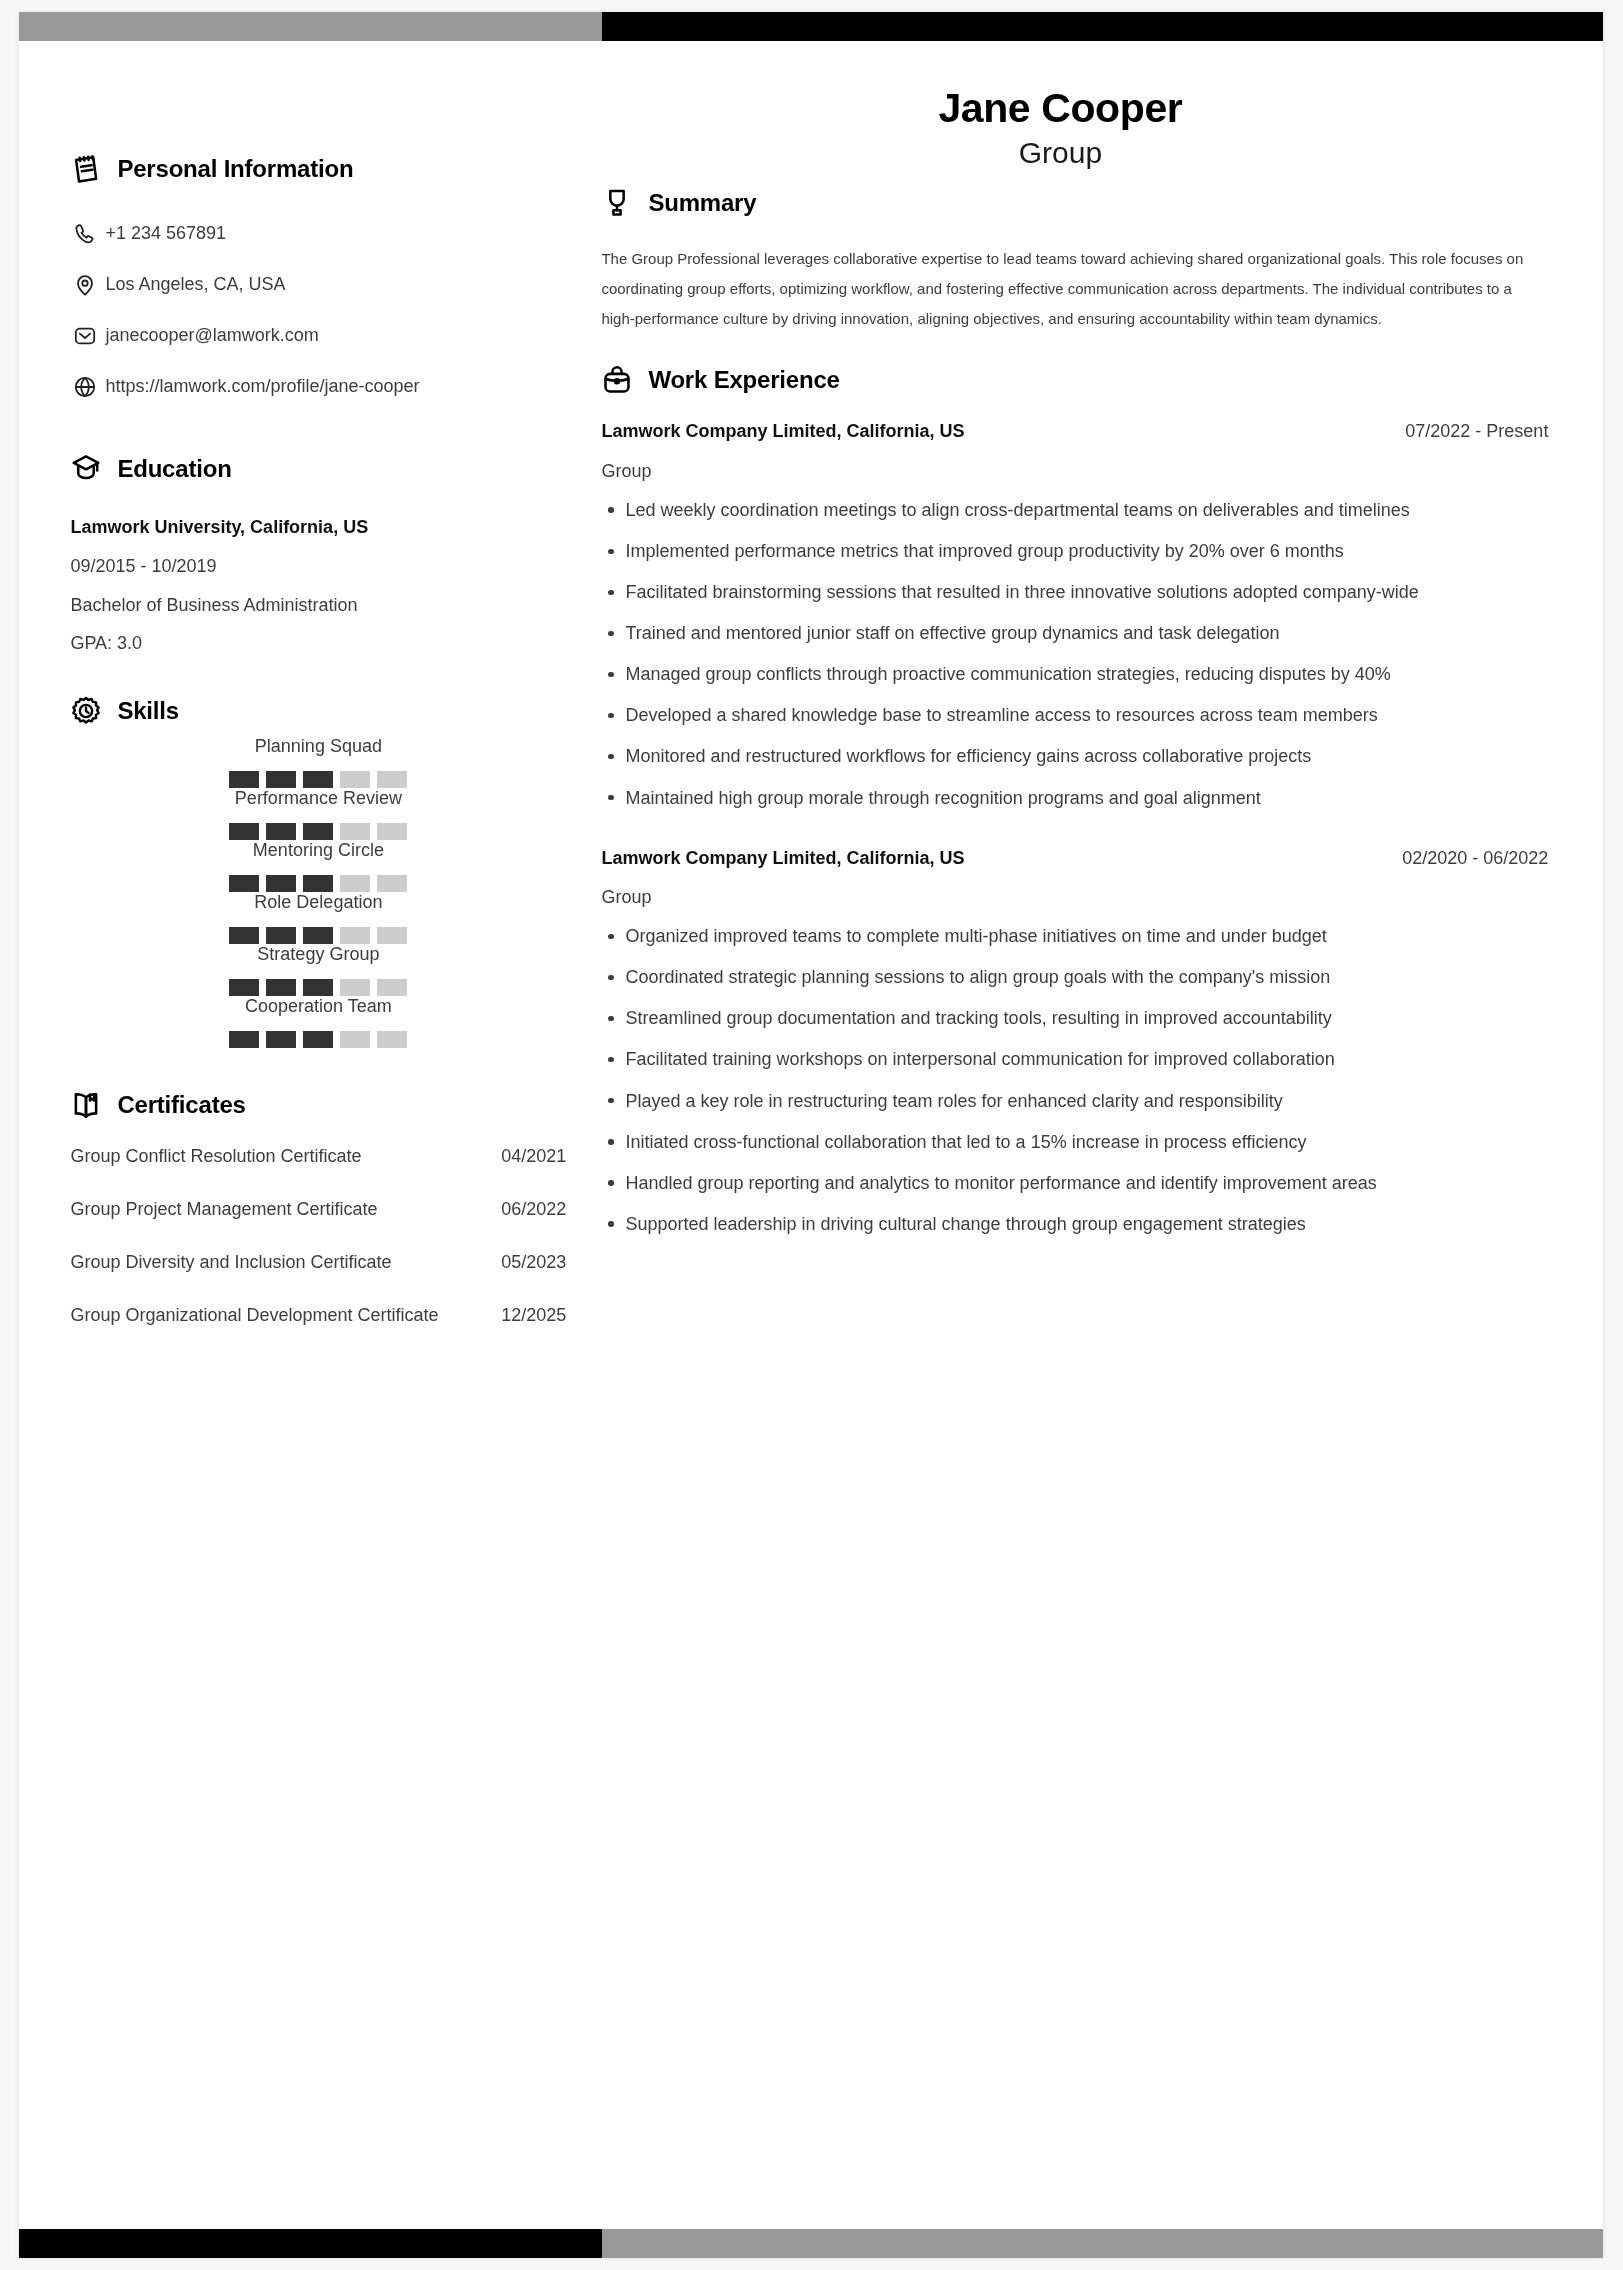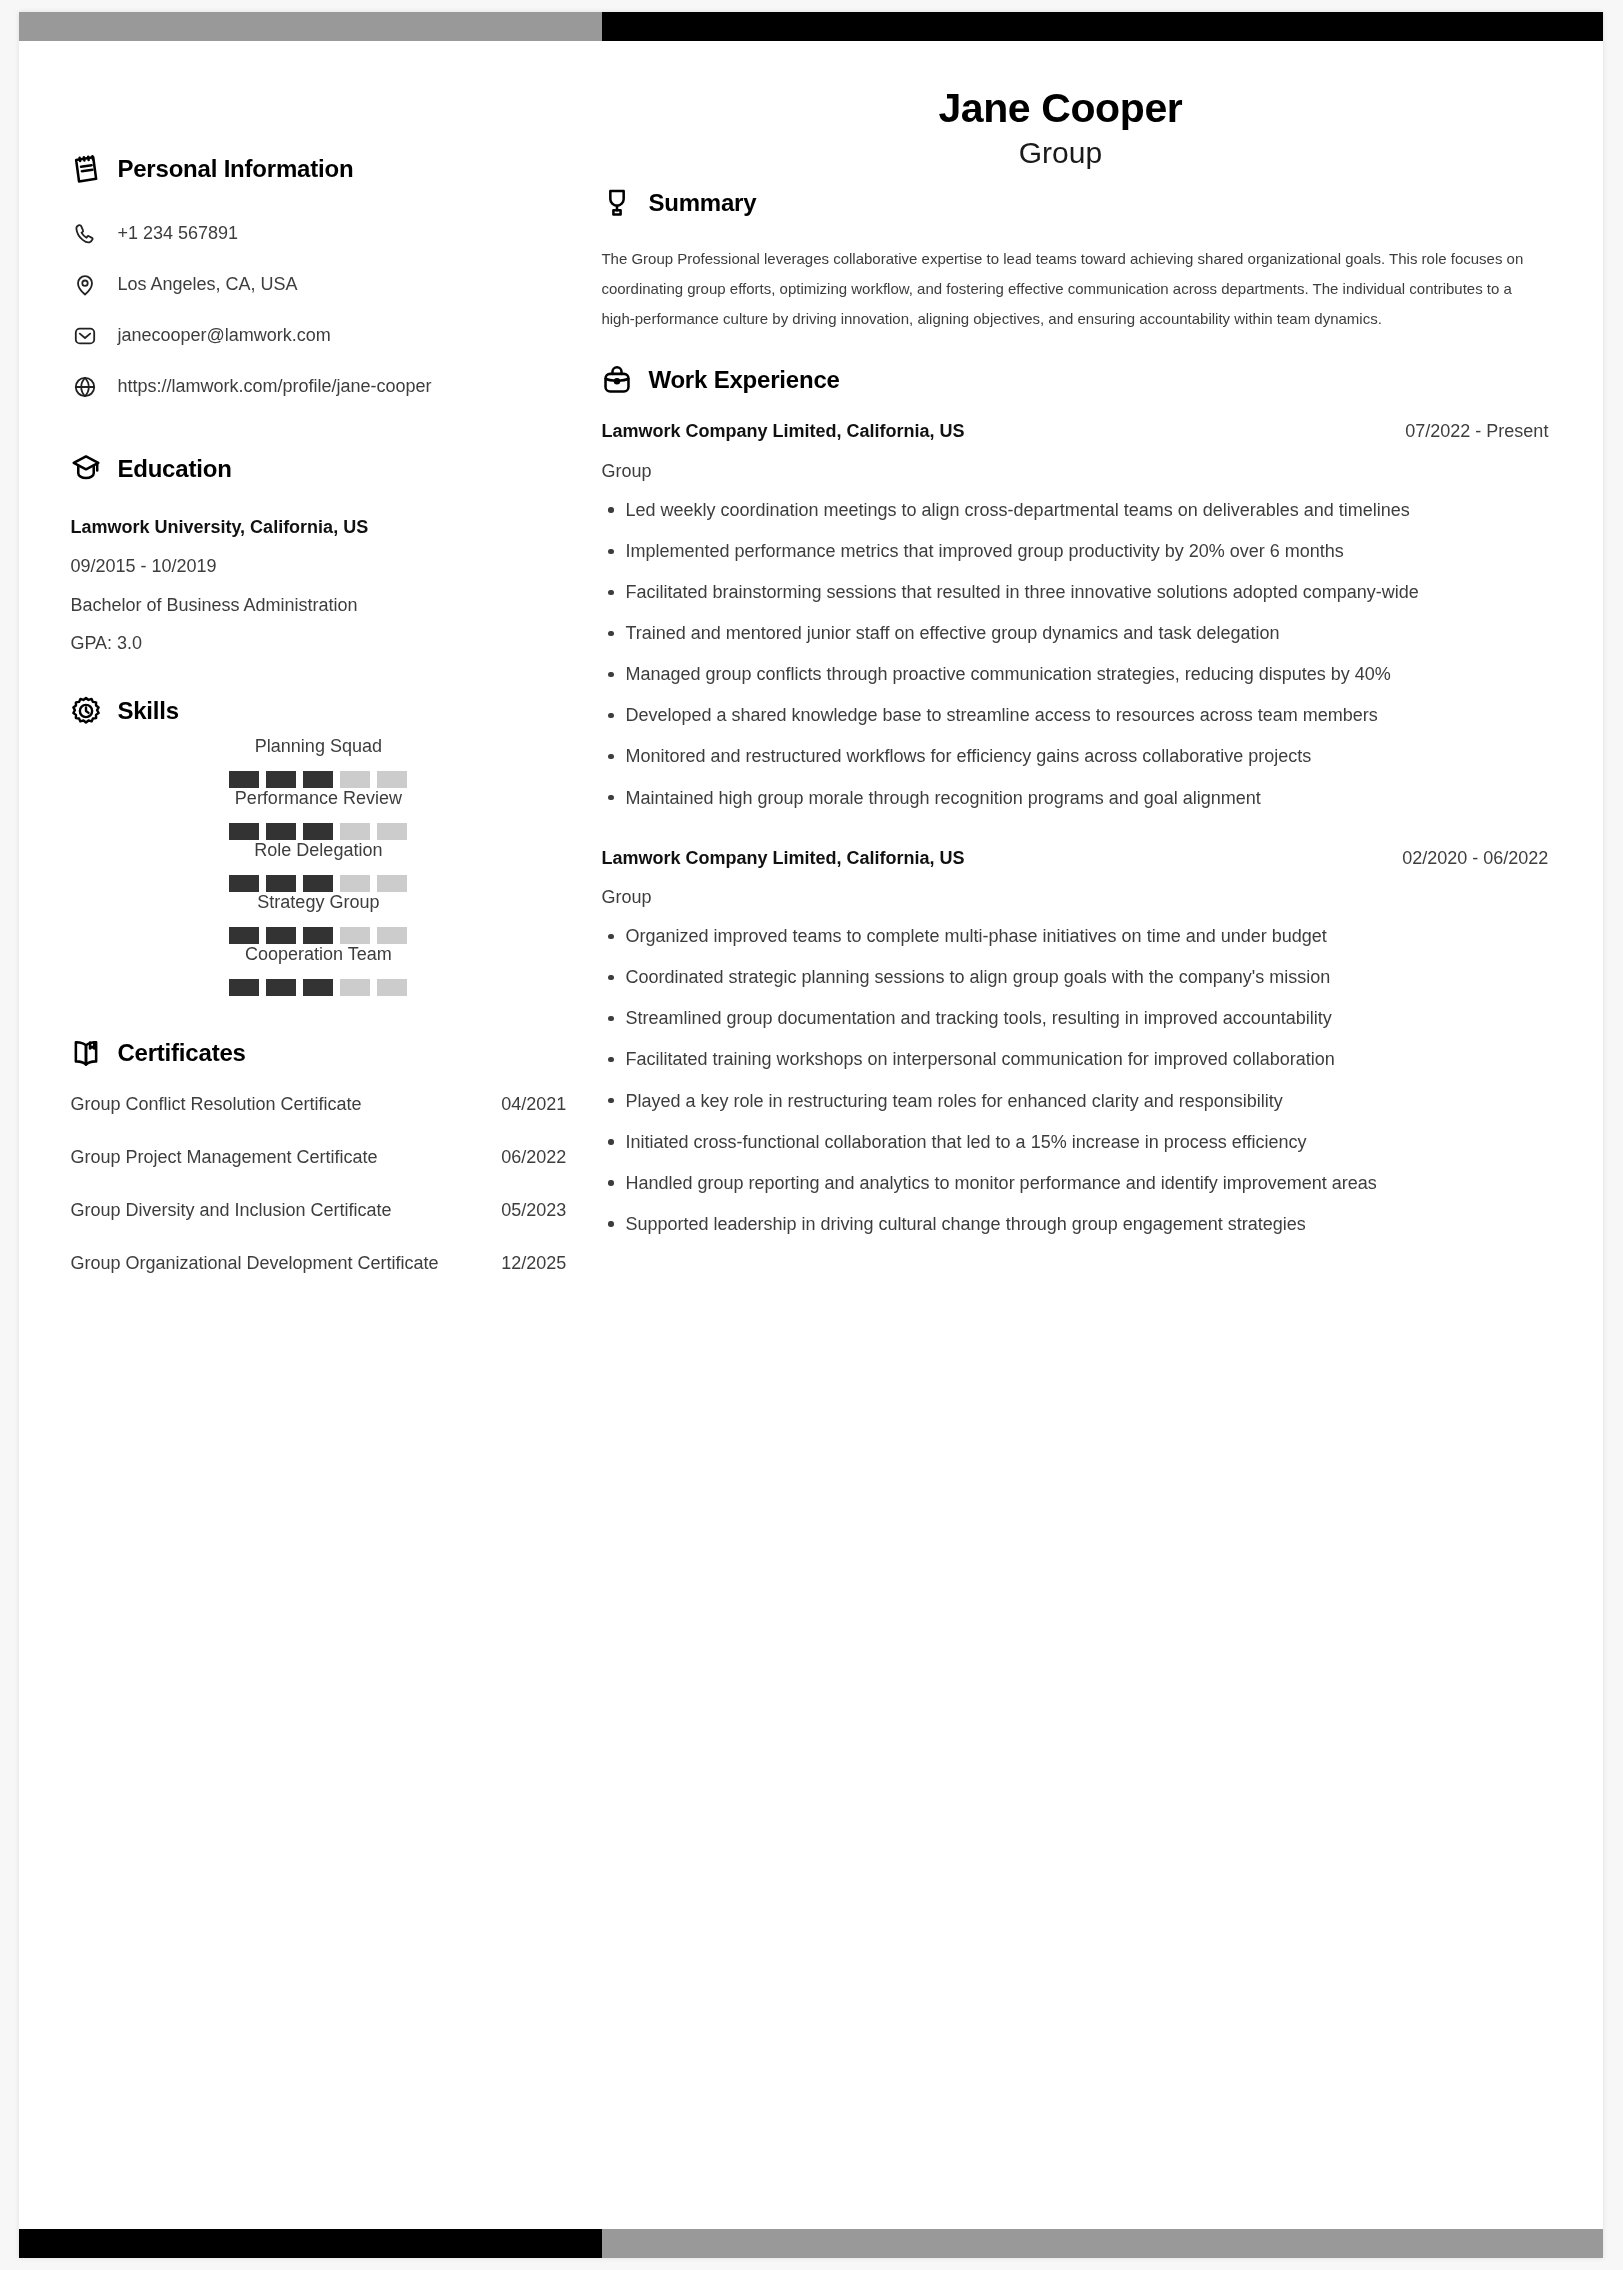--- a/index.html
+++ b/index.html
@@ -98,21 +98,21 @@
     color: #000000;
     letter-spacing: -0.2px;
     line-height: 1;
   }
 
   
   .contact-list { margin-top: 23px; }
   .contact-row {
     display: flex;
     align-items: center;
-    gap: 17px;
+    gap: 5px;
     height: 51px;
   }
   .contact-row .ico { flex: 0 0 30px; display: flex; justify-content: center; }
   .contact-text {
     font-size: 18px;
     color: #3d3d3d;
     line-height: 1.2;
     white-space: nowrap;
   }
 
@@ -342,20 +342,30 @@
           <span class="skill-blocks">
             <i class="blk on"></i>
               <i class="blk on"></i>
               <i class="blk on"></i>
               <i class="blk"></i>
               <i class="blk"></i>
           </span>
         </div>
         <div class="skill-row">
           <span class="skill-name">Performance Review</span>
+          <span class="skill-blocks">
+            <i class="blk on"></i>
+              <i class="blk on"></i>
+              <i class="blk on"></i>
+              <i class="blk"></i>
+              <i class="blk"></i>
+          </span>
+        </div>
+        <div class="skill-row">
+          <span class="skill-name">Mentoring Circle</span>
           <span class="skill-blocks">
             <i class="blk on"></i>
               <i class="blk on"></i>
               <i class="blk on"></i>
               <i class="blk"></i>
               <i class="blk"></i>
           </span>
         </div>
         <div class="skill-row">
           <span class="skill-name">Role Delegation</span>

